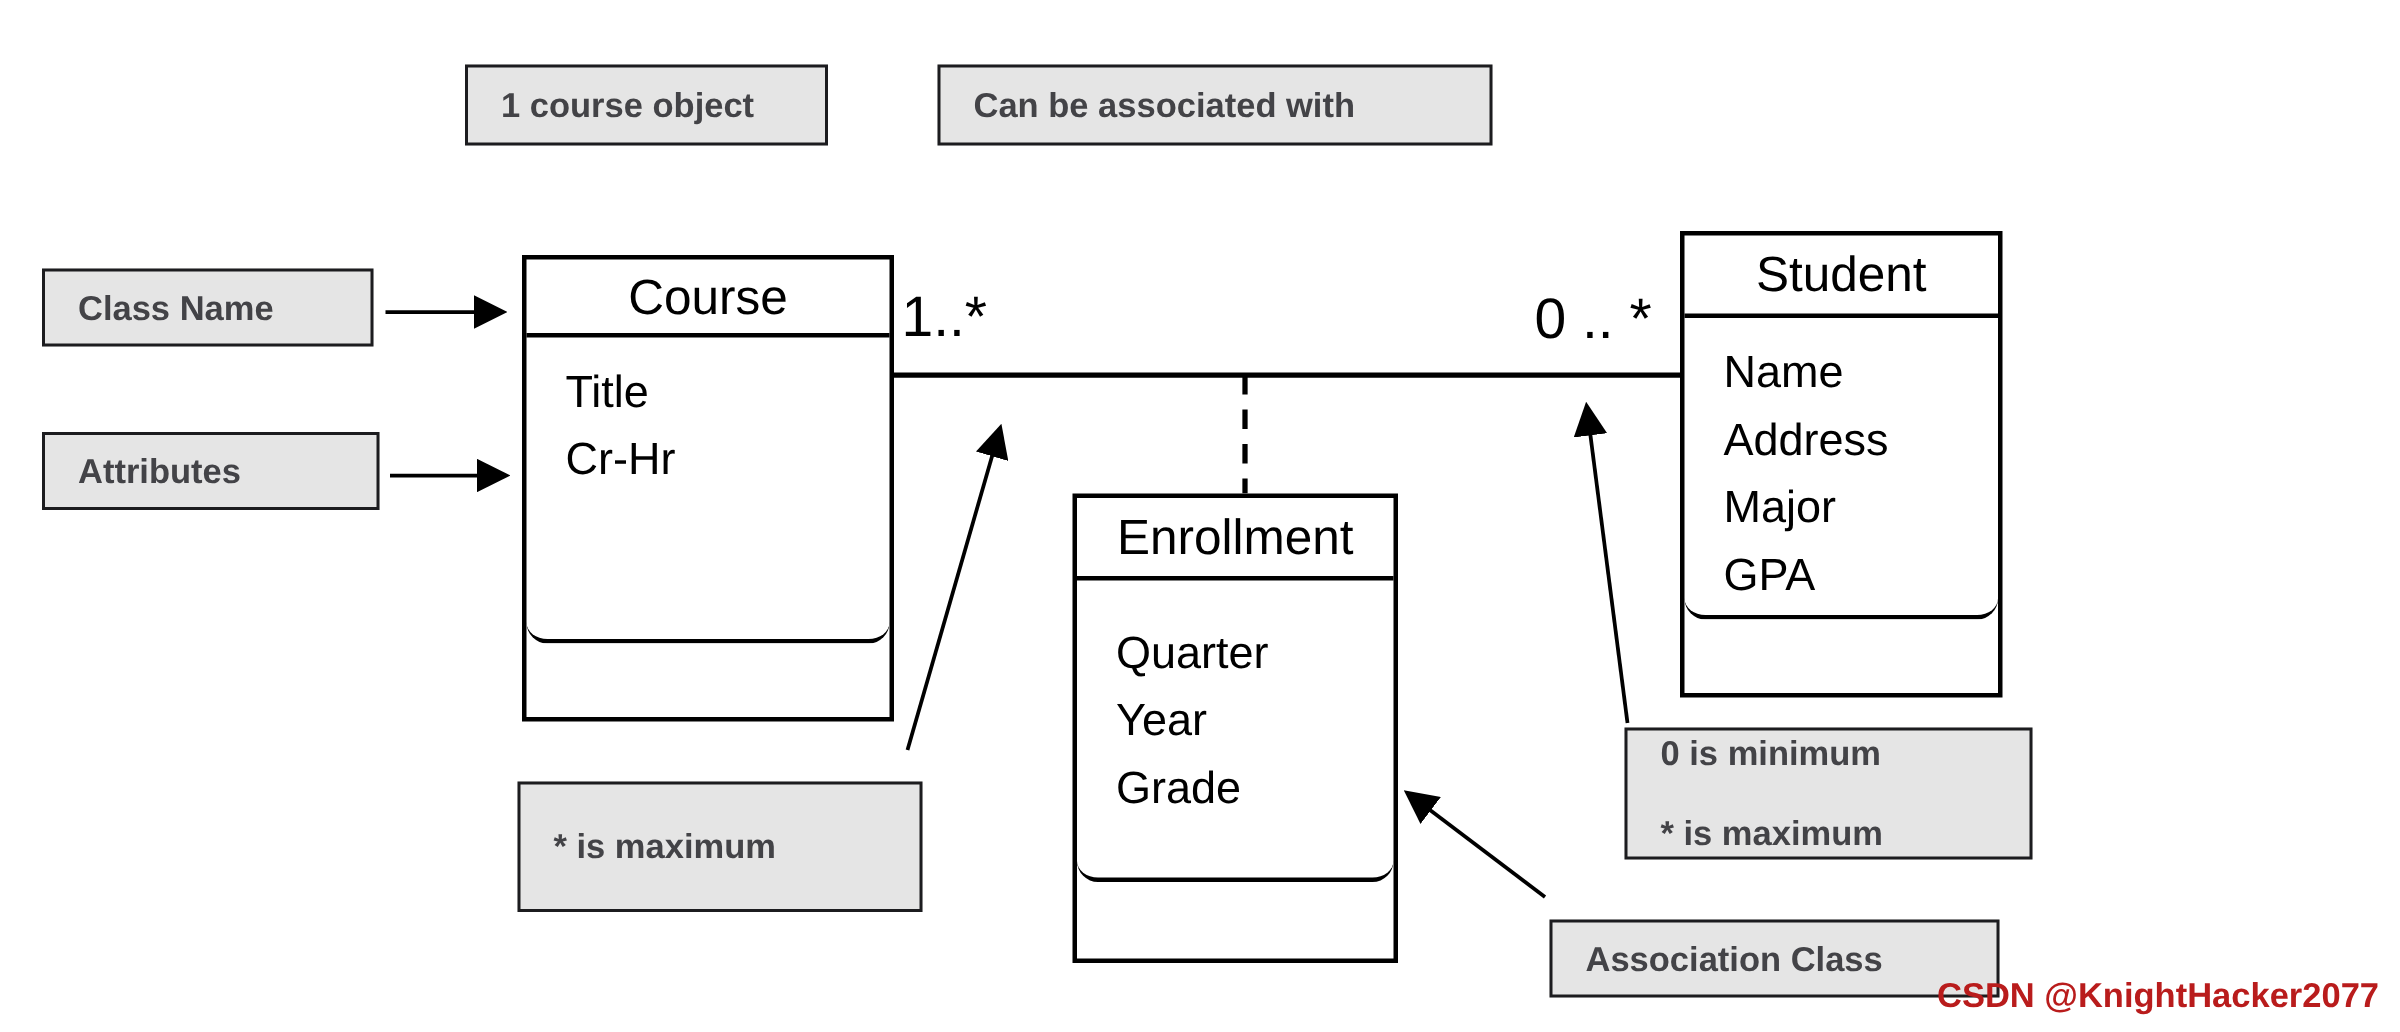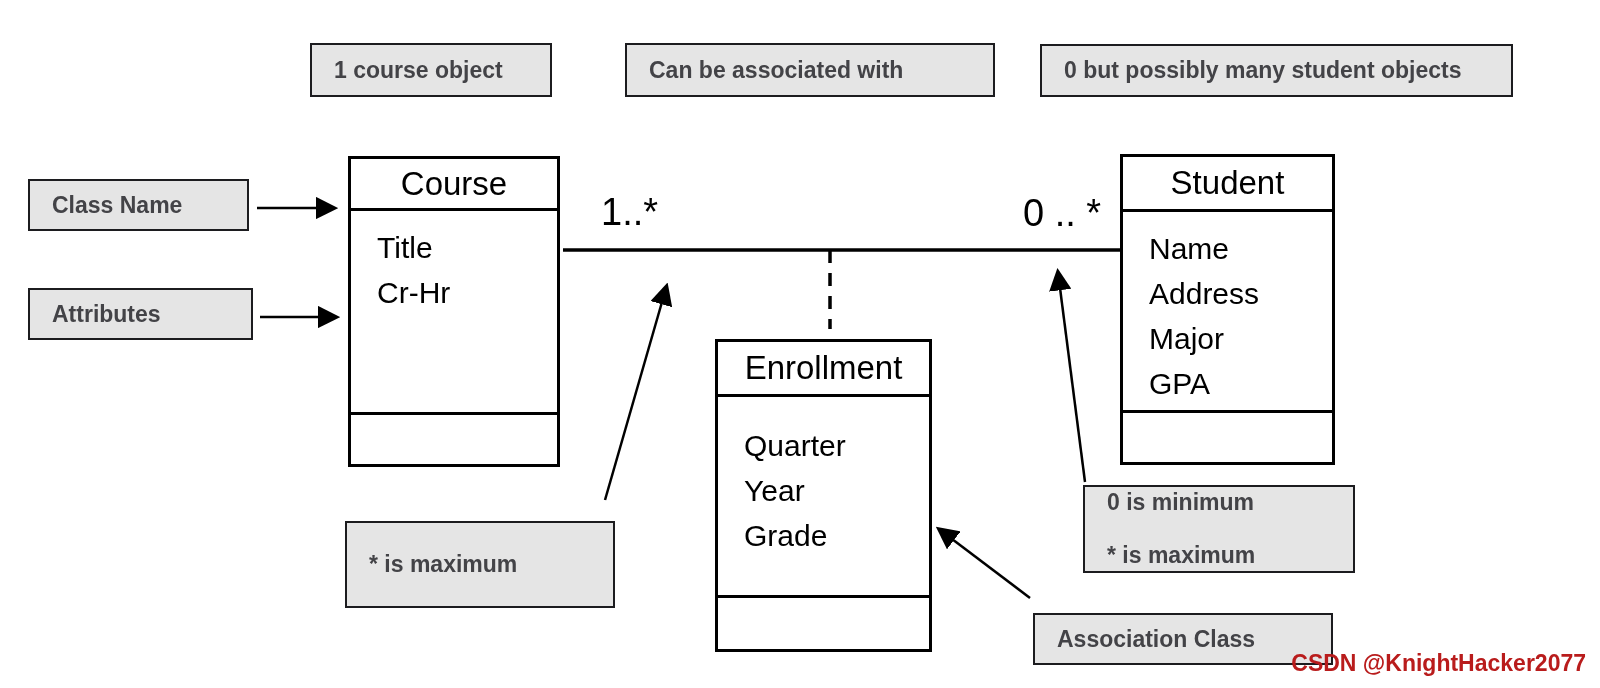--- a/index.html
+++ b/index.html
@@ -39,20 +39,21 @@
     display:flex;align-items:center;justify-content:center;
     font-size:33px;
     box-sizing:border-box;
   }
   .uml-class .attrs{
     border-bottom:3px solid #000000;
     font-size:30px;
     line-height:45px;
     padding-left:26px;
     box-sizing:border-box;
+    border-radius:14px;
   }
   .uml-class .methods{ box-sizing:border-box; }
   
   .mult{
     position:absolute;
     font-size:38px;
     color:#000000;
     white-space:nowrap;
   }
   
@@ -89,52 +90,49 @@
     <line x1="1085" y1="482" x2="1060" y2="288" stroke="#000" stroke-width="2.5" marker-end="url(#arrow)"></line>
     <line x1="1030" y1="598" x2="952" y2="539" stroke="#000" stroke-width="2.5" marker-end="url(#arrow)"></line>
   </svg>
 
   <div class="callout" style="left:310px;top:43px;width:242px;height:54px;">
     <span>1 course object</span>
   </div>
   <div class="callout" style="left:625px;top:43px;width:370px;height:54px;">
     <span>Can be associated with</span>
   </div>
-  <div class="callout" style="left:1040px;top:44px;width:473px;height:53px;">
-    <span>0 but possibly many student objects</span>
-  </div>
 
   <div class="callout" style="left:28px;top:179px;width:221px;height:52px;">
     <span>Class Name</span>
   </div>
   <div class="callout" style="left:28px;top:288px;width:225px;height:52px;">
     <span>Attributes</span>
   </div>
 
-  <div class="uml-class" style="left:348px;top:156px;width:212px;height:311px;">
+  <div class="uml-class" style="left:348px;top:170px;width:248px;height:311px;">
     <div class="hdr" style="height:52px;">Course</div>
     <div class="attrs" style="height:204px;padding-top:14px;">
       <div>Title</div>
       <div>Cr-Hr</div>
     </div>
     <div class="methods" style="height:49px;"></div>
   </div>
 
   <div class="uml-class" style="left:1120px;top:154px;width:215px;height:311px;">
     <div class="hdr" style="height:55px;">Student</div>
     <div class="attrs" style="height:201px;padding-top:14px;">
       <div>Name</div>
       <div>Address</div>
       <div>Major</div>
       <div>GPA</div>
     </div>
     <div class="methods" style="height:49px;"></div>
   </div>
 
-  <div class="uml-class" style="left:715px;top:329px;width:217px;height:313px;margin-top:10px;">
+  <div class="uml-class" style="left:715px;top:329px;width:217px;height:313px;">
     <div class="hdr" style="height:55px;">Enrollment</div>
     <div class="attrs" style="height:201px;padding-top:26px;">
       <div>Quarter</div>
       <div>Year</div>
       <div>Grade</div>
     </div>
     <div class="methods" style="height:51px;"></div>
   </div>
 
   <div class="mult" style="left:601px;top:191px;">1..*</div>

